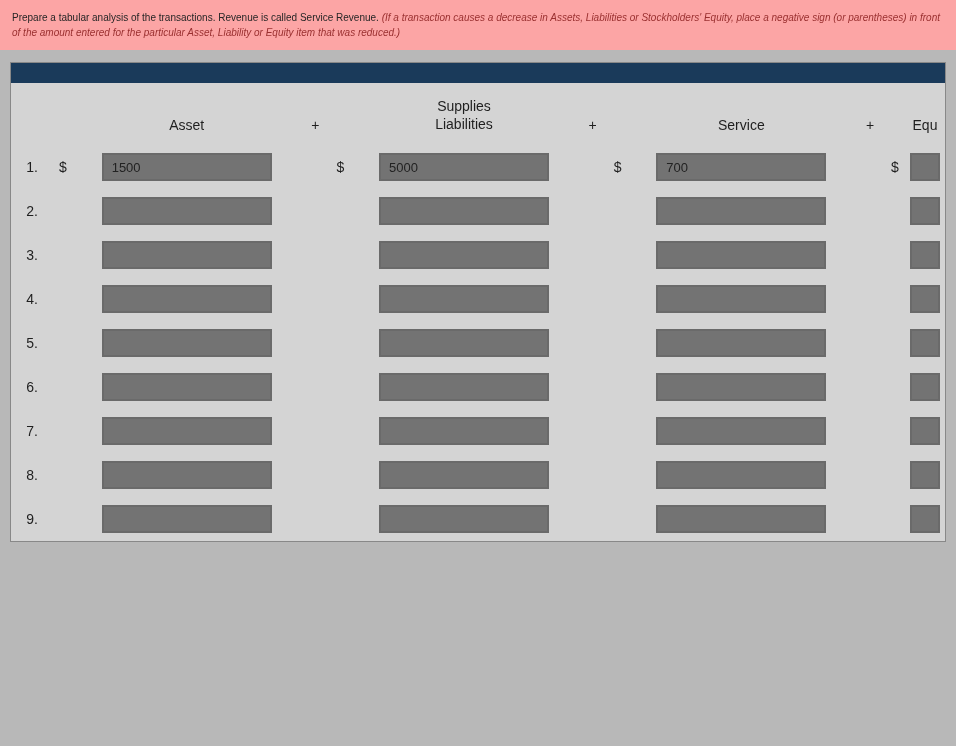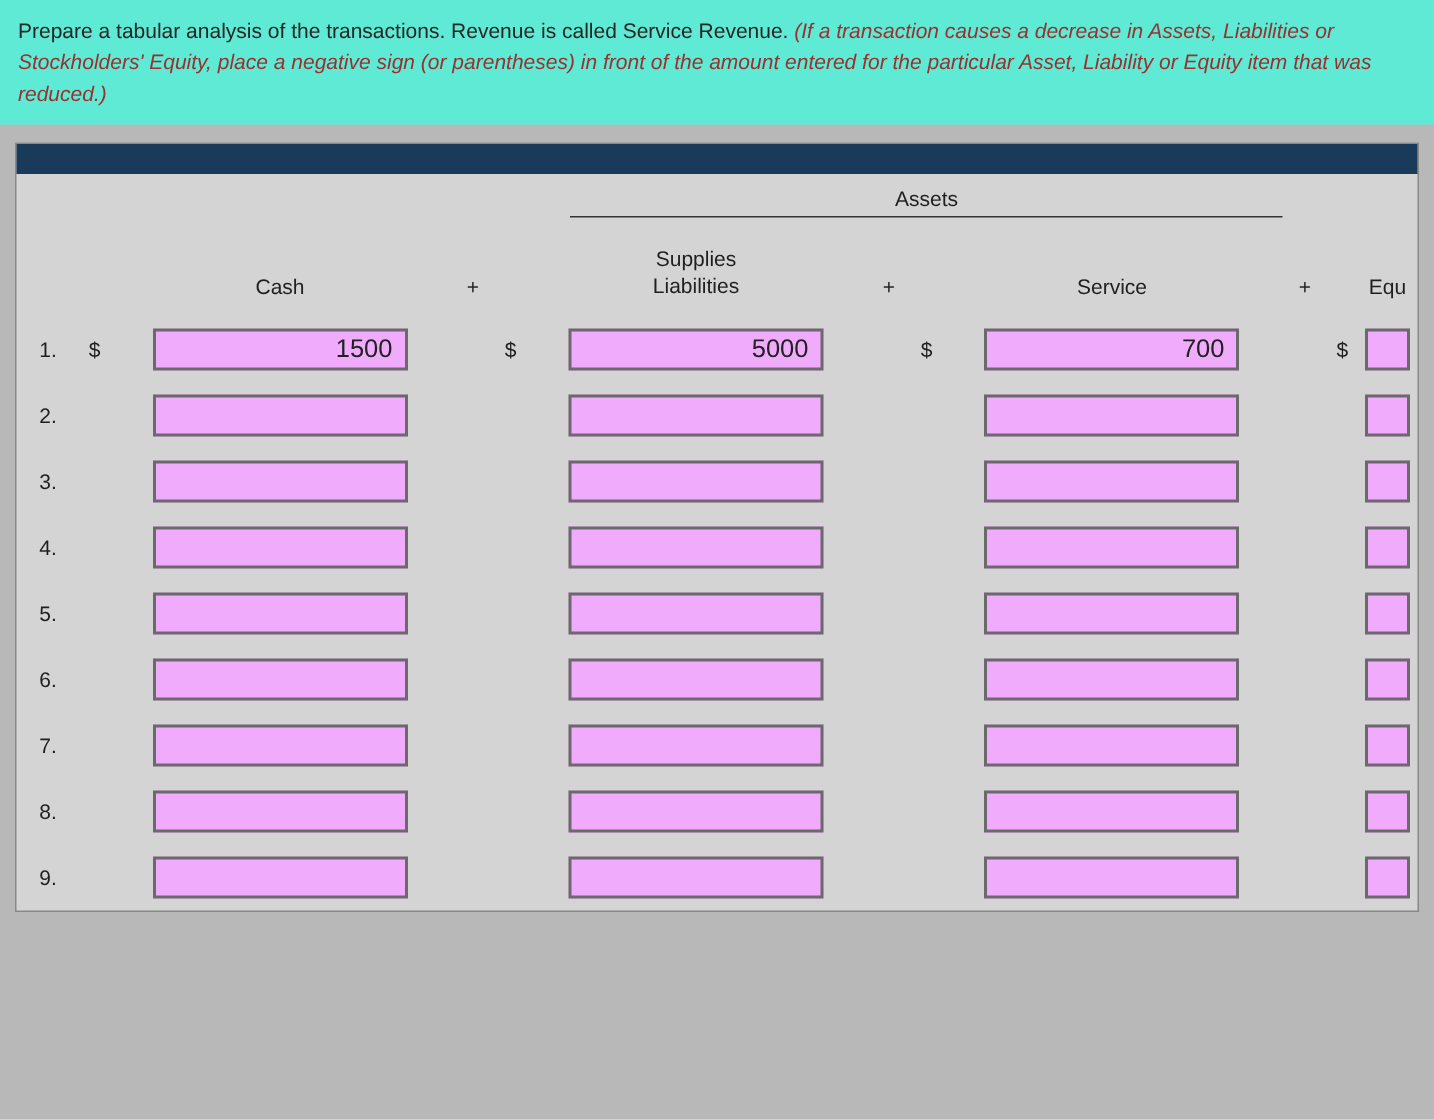--- a/index.html
+++ b/index.html
@@ -1,64 +1,51 @@
 <!DOCTYPE html>
 <html><head>
 <meta charset="utf-8">
 <style>
 *{box-sizing:border-box;margin:0;padding:0}
 body{font-family:Arial,Helvetica,sans-serif;background:#b8b8b8;width:956px;padding:0}
-.instructions{background:#5eead4;padding:10px 12px;font-size:14px;line-height:1.5;color:#262626}
+.instructions{background:#fca5a5;padding:10px 12px;font-size:10px;line-height:1.5;color:#262626}
 .instructions .hint{color:#9a3030;font-style:italic}
 .panel{margin:12px 10px 0 10px;background:#d4d4d4;border:1px solid #888}
 .bluebar{height:20px;background:#1a3a5a}
 .tbl{width:100%;border-collapse:separate;border-spacing:0}
 .tbl th,.tbl td{padding:0;font-weight:normal;font-size:14px;color:#1f1f1f;text-align:center}
 .assets-row td{padding:8px 0 4px 0}
 .assets-label{border-bottom:1px solid #333;padding-bottom:4px;margin:0 30px}
 .subhead td{padding:14px 4px 12px 4px;vertical-align:bottom}
 .rownum{width:42px;text-align:right;padding-right:6px}
 .dollar{width:20px;text-align:right;padding-right:4px;font-size:14px}
 .plus{width:30px;text-align:center;font-size:14px;color:#333}
 .cell{padding:6px 4px}
-.inp{width:170px;height:28px;border:2px solid #6a6a6a;background:#f0abfc;text-align:right;padding:0 8px;font-size:17px;color:#222}
+.inp{width:170px;height:28px;border:2px solid #6a6a6a;background:#737373;text-align:left;padding:0 8px;font-size:13px;color:#222}
 .inp.narrow{width:30px}
 .colhead{font-size:14px}
 .ar{line-height:1.3}
 .row td{padding:8px 4px}
 .last-col{width:40px}
 </style>
 </head>
 <body>
 
 <div class="instructions">
   <span>Prepare a tabular analysis of the transactions. Revenue is called Service Revenue. </span><span class="hint">(If a transaction causes a decrease in Assets, Liabilities or Stockholders' Equity, place a negative sign (or parentheses) in front of the amount entered for the particular Asset, Liability or Equity item that was reduced.)</span>
 </div>
 
 <div class="panel">
   <div class="bluebar"></div>
   <table class="tbl">
     <tbody>
-        <tr class="assets-row">
-      <td></td>
-          <td></td>
-          <td></td>
-          <td></td>
-          <td></td>
-      <td colspan="5">
-            <div class="assets-label">Assets</div>
-          </td>
-      <td></td>
-          <td></td>
-          <td></td>
-    </tr>
     <tr class="subhead">
       <td class="rownum"></td>
       <td class="dollar"></td>
-      <td class="colhead">Cash</td>
+      <td class="colhead">Asset</td>
       <td class="plus">+</td>
       <td class="dollar"></td>
       <td class="colhead ar">
         <div>Supplies</div>
         <div>Liabilities</div>
       </td>
       <td class="plus">+</td>
       <td class="dollar"></td>
       <td class="colhead">Service</td>
       <td class="plus">+</td>

